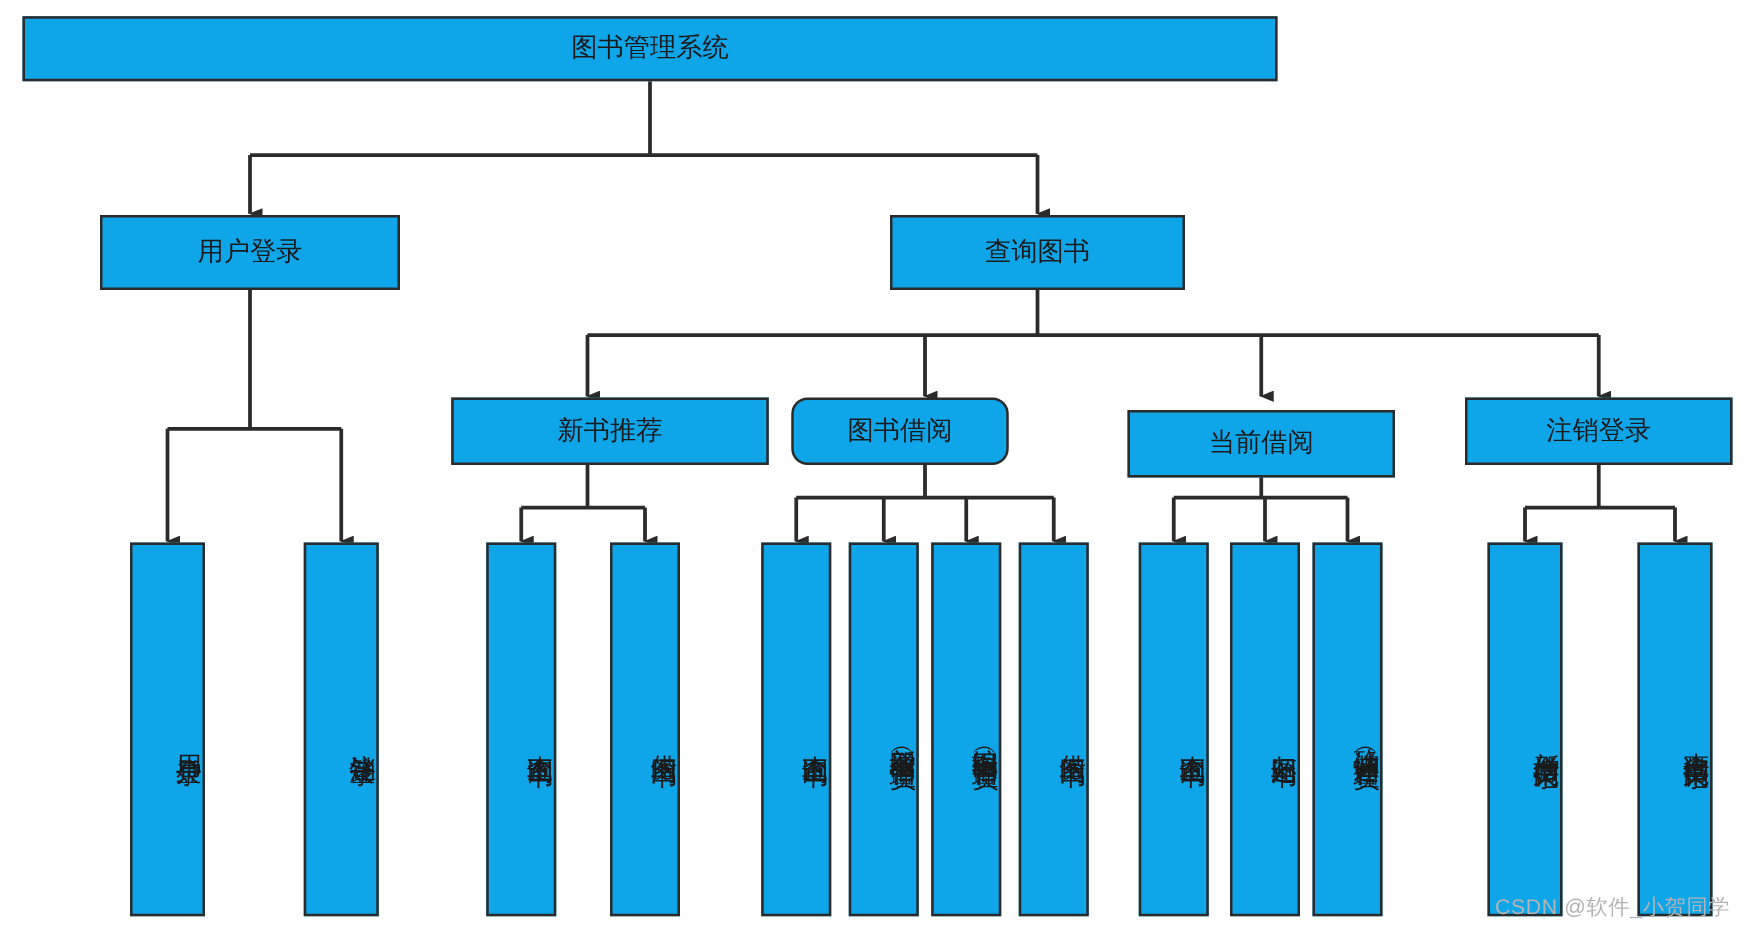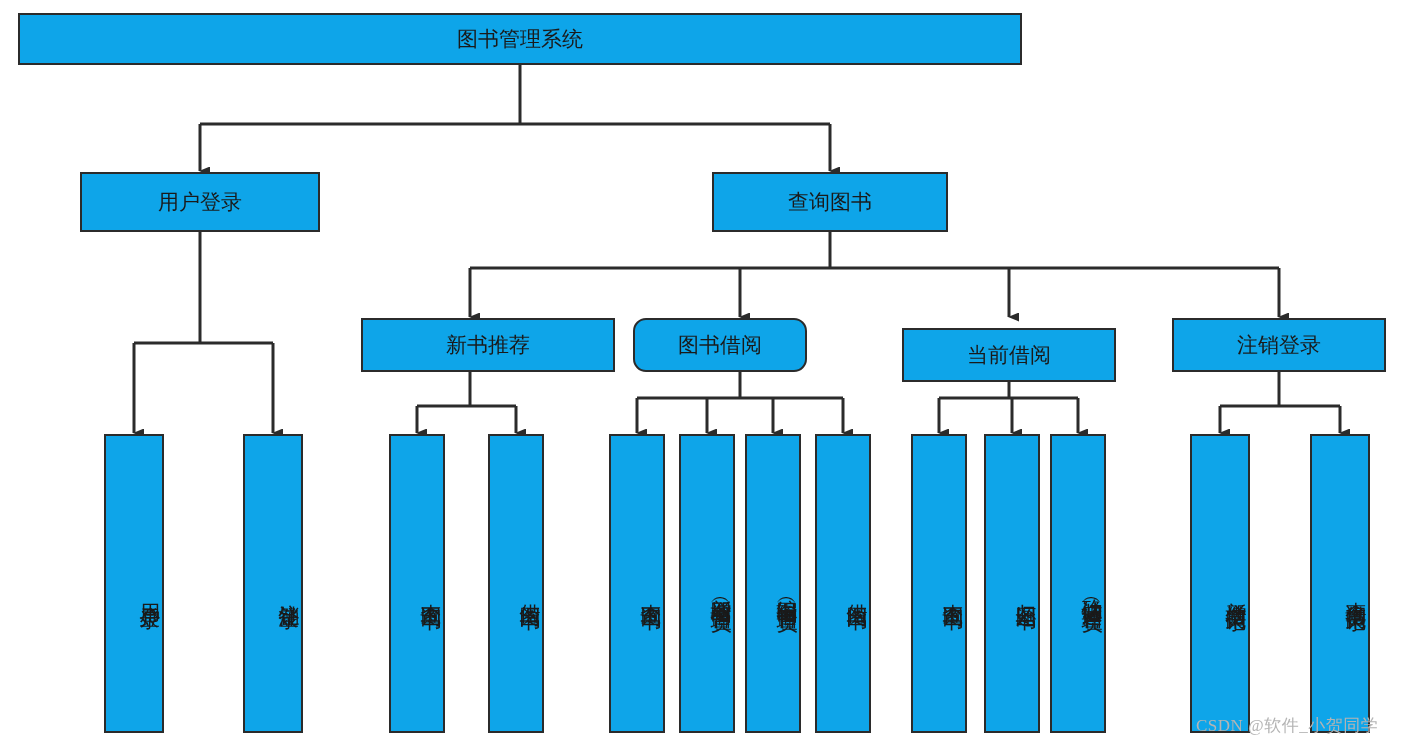--- a/index.html
+++ b/index.html
@@ -54,21 +54,21 @@
     text-orientation: upright;
   }
   .watermark {
     position: absolute;
     left: 1196px;
     top: 714px;
     font-size: 17px;
     color: #b4b4b4;
     letter-spacing: 0.5px;
     white-space: nowrap;
-    font-family: Liberation Serif, serif;
+    font-family: Liberation Sans, sans-serif;
   }
 </style>
 </head>
 <body>
 
 <div id="canvas">
 
   <svg id="wires" viewBox="0 0 1405 747" width="1405" height="747" xmlns="http://www.w3.org/2000/svg">
     <defs>
       <marker id="arrowhead" markerWidth="9" markerHeight="11" refX="4.5" refY="10" orient="auto" markerUnits="userSpaceOnUse">

